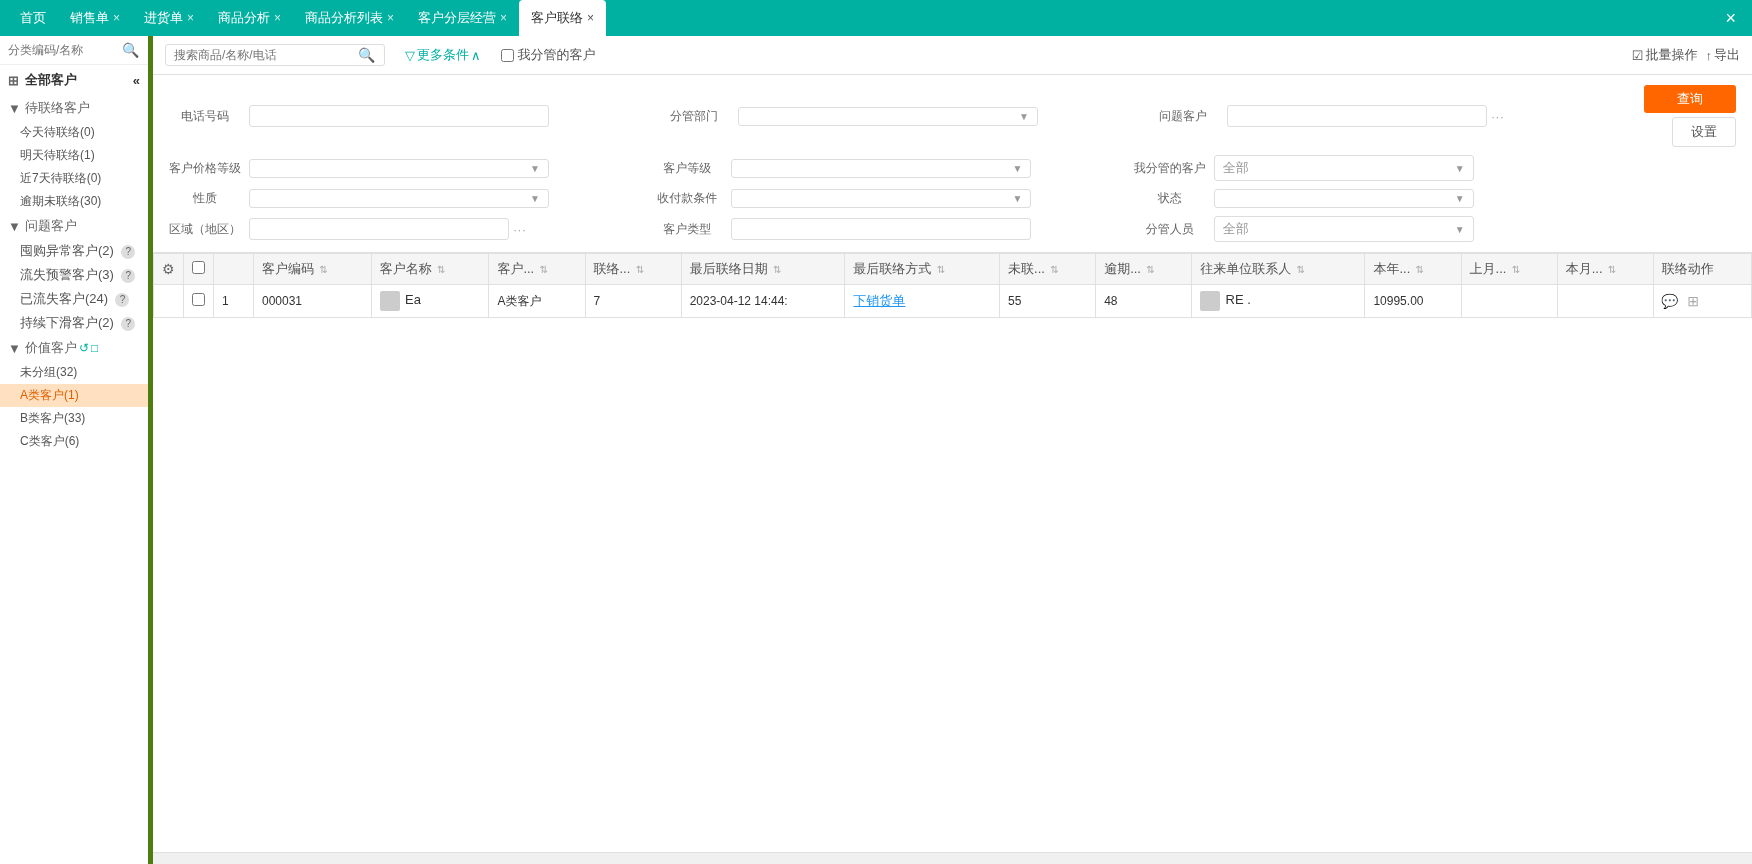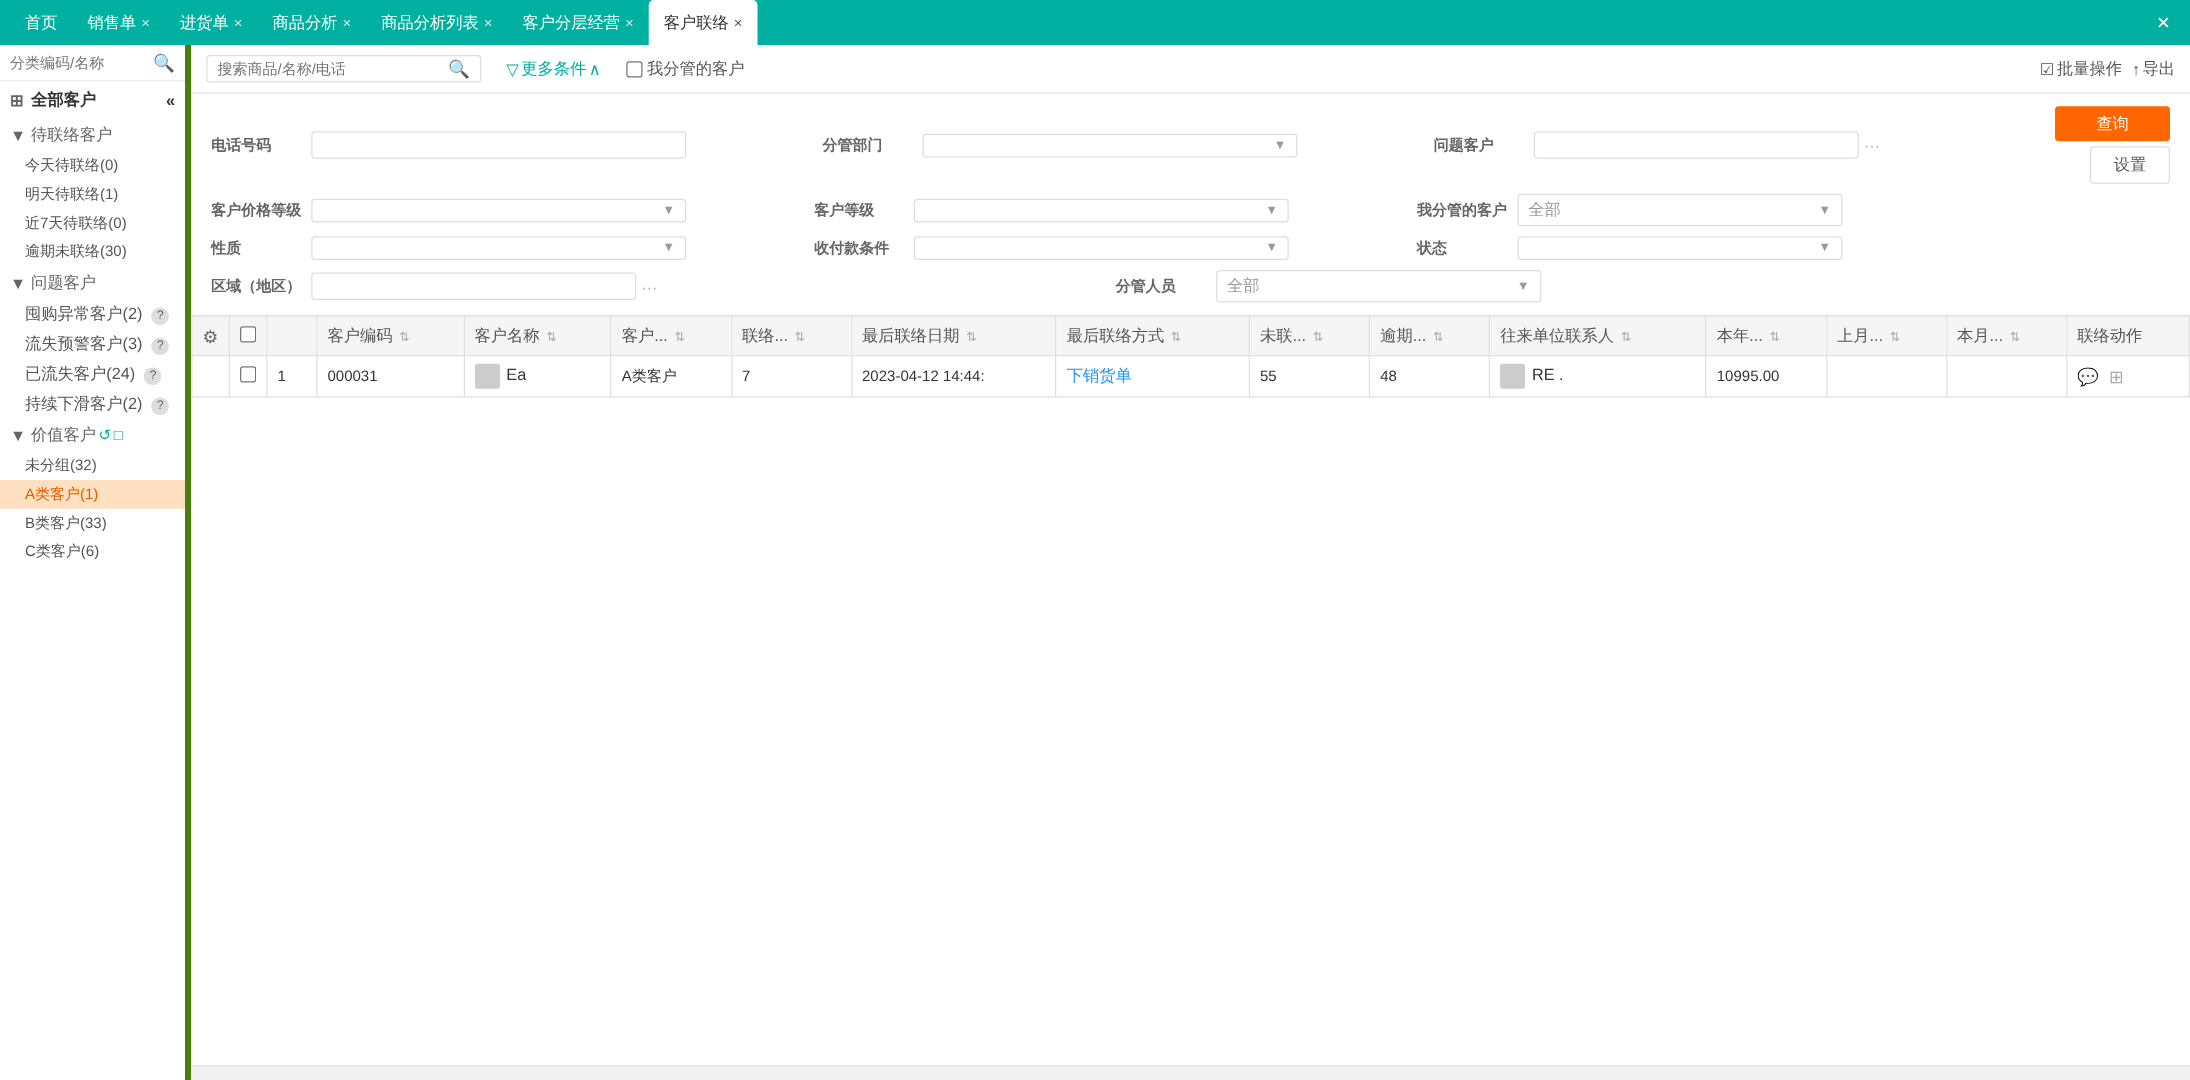--- a/index.html
+++ b/index.html
@@ -46,39 +46,39 @@
     .my-customer-check { display: flex; align-items: center; gap: 4px; font-size: 12px; color: #555; cursor: pointer; }
     .search-bar-right { margin-left: auto; display: flex; align-items: center; gap: 8px; }
     .batch-op-btn { color: #555; font-size: 12px; cursor: pointer; display: flex; align-items: center; gap: 2px; }
     .export-btn { color: #555; font-size: 12px; cursor: pointer; display: flex; align-items: center; gap: 2px; }
 
     
     .filter-panel { background: white; border-bottom: 1px solid #e0e0e0; padding: 10px 16px; }
     .filter-row { display: flex; align-items: center; margin-bottom: 8px; gap: 0; }
     .filter-row:last-child { margin-bottom: 0; }
     .filter-item { display: flex; align-items: center; flex: 1; }
-    .filter-label { color: #666; font-size: 12px; width: 80px; text-align: left; padding-right: 8px; white-space: nowrap; font-weight: bold; }
+    .filter-label { color: #666; font-size: 12px; width: 80px; text-align: center; padding-right: 8px; white-space: nowrap; }
     .filter-input { flex: 1; border: 1px solid #ddd; border-radius: 3px; padding: 3px 8px; font-size: 12px; outline: none; color: #333; }
     .filter-select { flex: 1; display: flex; align-items: center; border: 1px solid #ddd; border-radius: 3px; padding: 3px 8px; font-size: 12px; cursor: pointer; justify-content: space-between; background: white; }
     .filter-select-text { color: #999; }
     .filter-select-arrow { color: #999; font-size: 10px; }
     .filter-dots { color: #aaa; margin-left: 4px; cursor: pointer; }
     .filter-panel-actions { display: flex; flex-direction: column; gap: 4px; margin-left: 8px; }
     .btn-query { background: #f60; color: white; border: none; border-radius: 3px; padding: 5px 18px; cursor: pointer; font-size: 13px; }
     .btn-setting { background: white; color: #555; border: 1px solid #ddd; border-radius: 3px; padding: 5px 18px; cursor: pointer; font-size: 13px; margin-left: 28px; }
 
     
     .table-area { flex: 1; overflow: auto; background: white; }
     table { width: 100%; border-collapse: collapse; }
     thead tr { background: #f5f5f5; }
     th { border: 1px solid #e0e0e0; padding: 6px 8px; font-weight: normal; color: #555; font-size: 12px; white-space: nowrap; text-align: left; position: relative; }
     th .sort-icon { color: #aaa; margin-left: 2px; font-size: 10px; }
     td { border: 1px solid #e0e0e0; padding: 6px 8px; font-size: 12px; color: #333; white-space: nowrap; }
     .table-settings-icon { cursor: pointer; color: #666; font-size: 14px; }
-    .link-text { color: #2196F3; cursor: pointer; }
+    .link-text { color: #2196F3; cursor: pointer; text-decoration: underline; }
     .row-actions { display: flex; gap: 8px; }
     .row-action-icon { color: #aaa; cursor: pointer; font-size: 14px; }
 
     
     .pagination { display: flex; align-items: center; padding: 8px 16px; background: white; border-top: 1px solid #e0e0e0; font-size: 12px; color: #555; }
     .pagination-left { display: flex; align-items: center; gap: 8px; }
     .page-size-select { border: 1px solid #ddd; border-radius: 3px; padding: 2px 4px; font-size: 12px; }
     .pagination-right { margin-left: auto; display: flex; align-items: center; gap: 4px; }
     .page-btn { cursor: pointer; padding: 2px 6px; color: #555; border: 1px solid #ddd; border-radius: 3px; background: white; }
     .page-input { border: 1px solid #ddd; border-radius: 3px; width: 36px; text-align: center; padding: 2px 4px; font-size: 12px; }
@@ -285,20 +285,24 @@
           </div>
         </div>
         <div style="width:120px;"></div>
       </div>
 
       <div class="filter-row">
         <div class="filter-item">
           <span class="filter-label">区域（地区）</span>
           <input class="filter-input" style="max-width: 260px;">
           <span class="filter-dots">···</span>
+        </div>
+        <div class="filter-item">
+          <span class="filter-label">客户类型</span>
+          <input class="filter-input" style="max-width: 300px;">
         </div>
         <div class="filter-item">
           <span class="filter-label">分管人员</span>
           <div class="filter-select" style="max-width:260px;">
             <span class="filter-select-text">全部</span>
             <span class="filter-select-arrow">▼</span>
           </div>
         </div>
         <div style="width:120px;"></div>
       </div>

